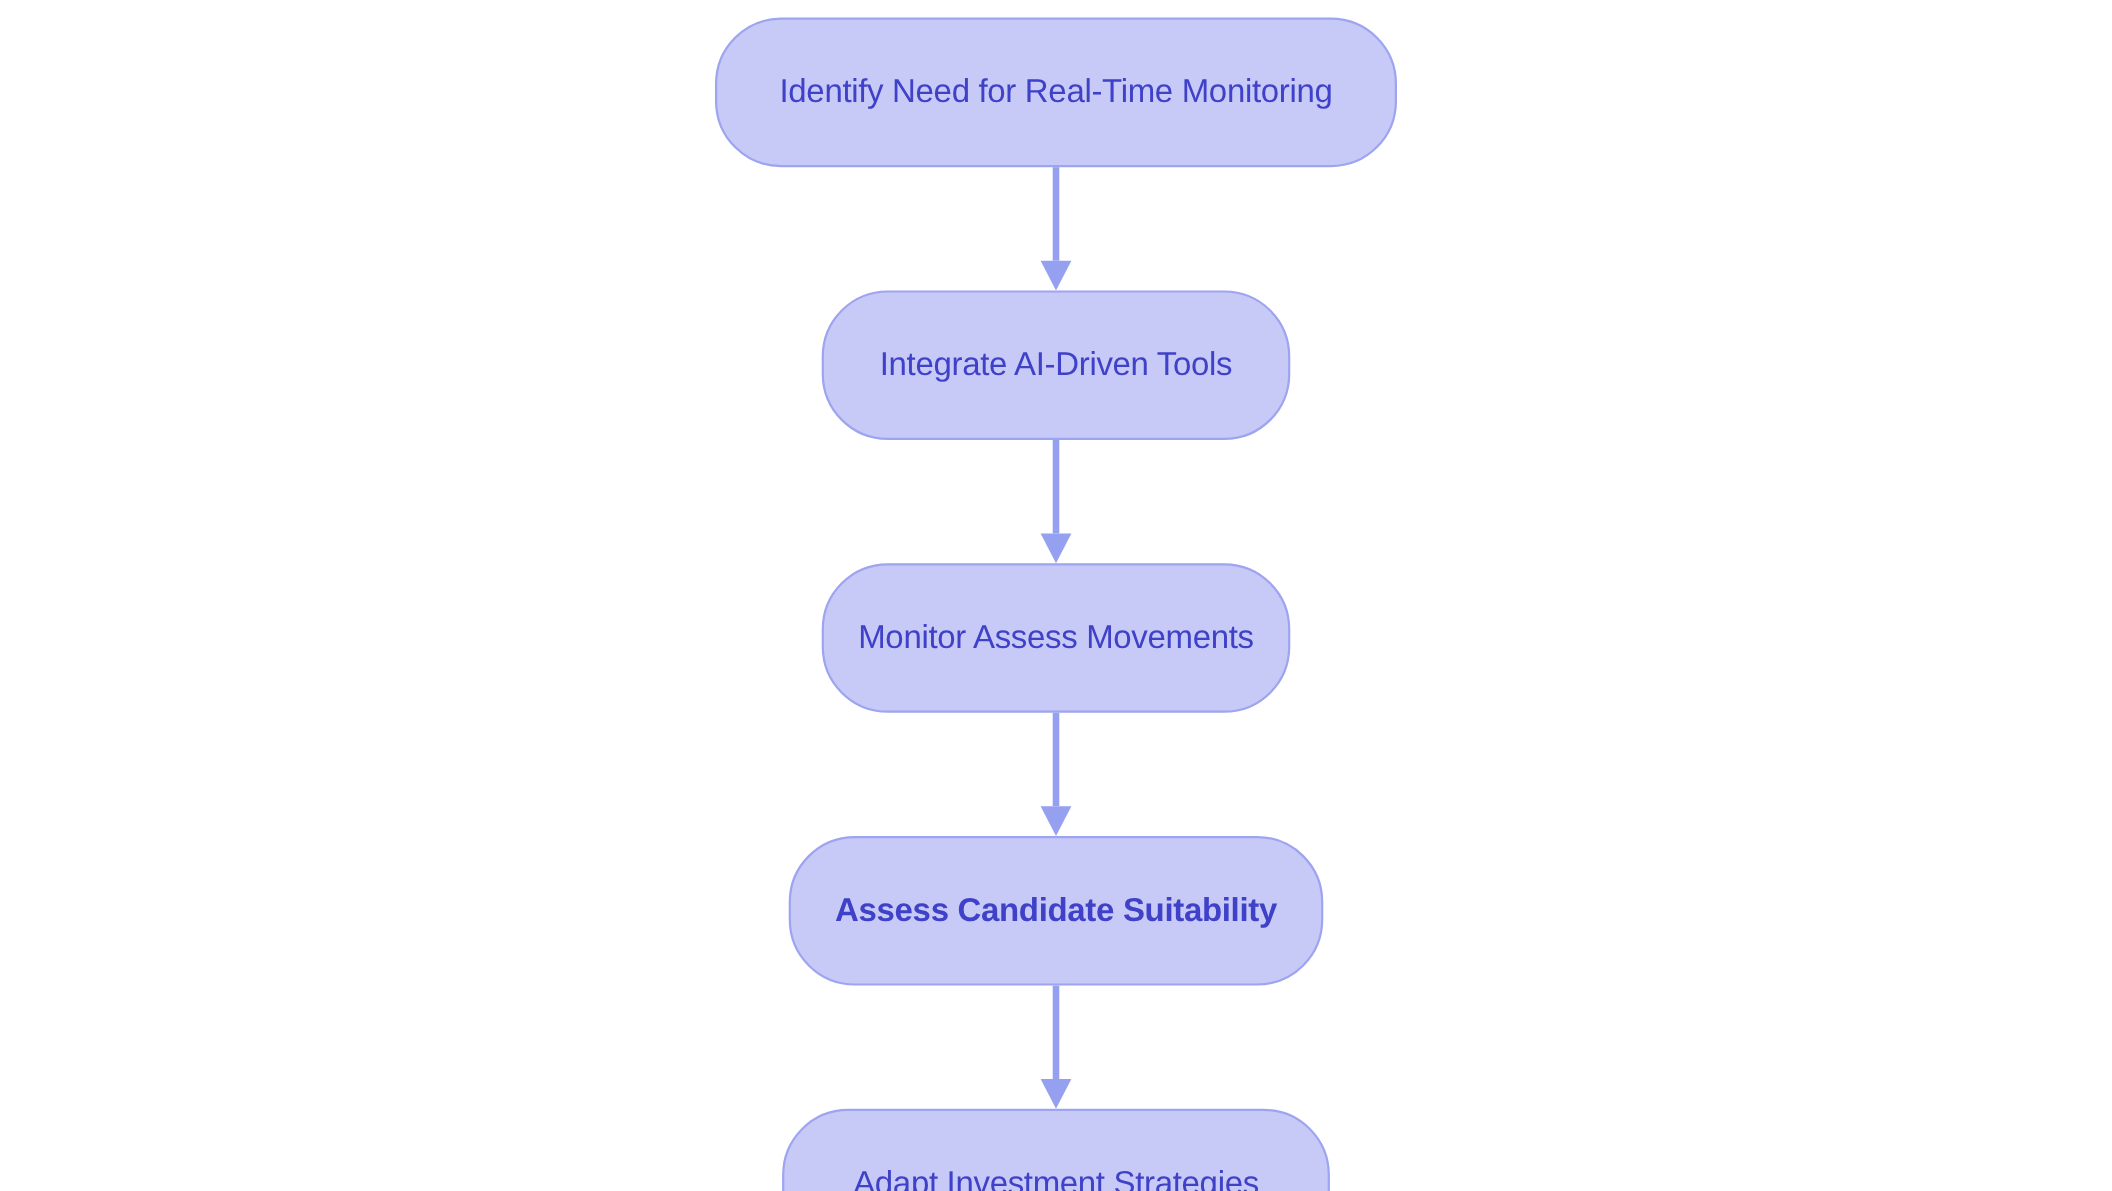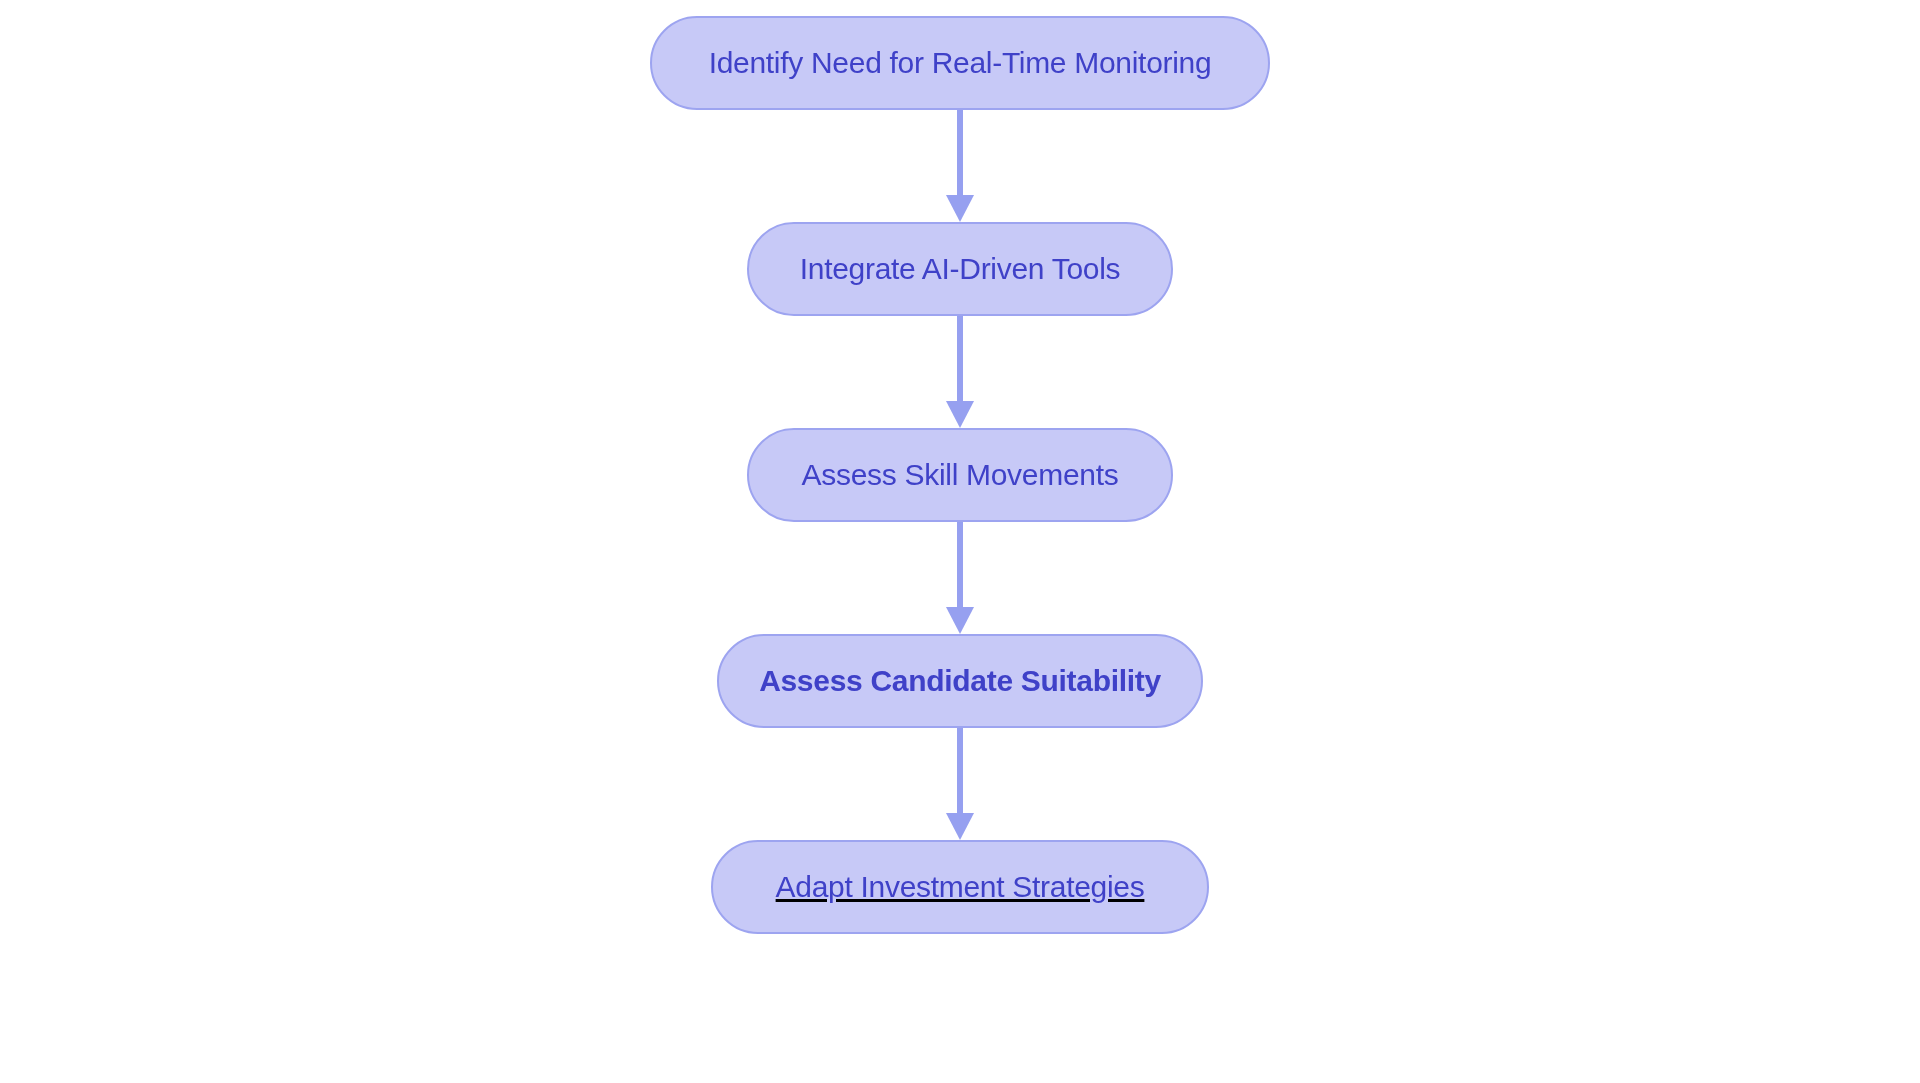--- a/index.html
+++ b/index.html
@@ -16,21 +16,21 @@
   .canvas {
     width: 1920px;
     height: 1083px;
     display: flex;
     flex-direction: column;
     align-items: center;
     padding-top: 16px;
     box-sizing: border-box;
   }
   .node {
-    height: 94px;
+    height: 136px;
     box-sizing: border-box;
     border-radius: 60px;
     background: var(--node-fill, #c7c9f7);
     border: 2px solid var(--node-border, #9da4f0);
     display: flex;
     align-items: center;
     justify-content: center;
     flex: 0 0 auto;
   }
   .node .label {
@@ -81,21 +81,21 @@
   <div class="node node-2">
     <span class="label">Integrate AI-Driven Tools</span>
   </div>
 
   <div class="arrow">
     <div class="shaft"></div>
     <div class="head"></div>
   </div>
 
   <div class="node node-3">
-    <span class="label">Assess Skill Movements</span>
+    <span class="label">Monitor Assess Movements</span>
   </div>
 
   <div class="arrow">
     <div class="shaft"></div>
     <div class="head"></div>
   </div>
 
   <div class="node node-4">
     <span class="label">Assess Candidate Suitability</span>
   </div>

